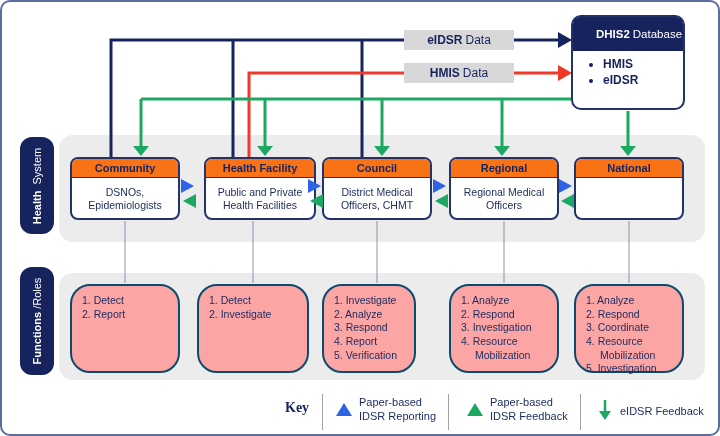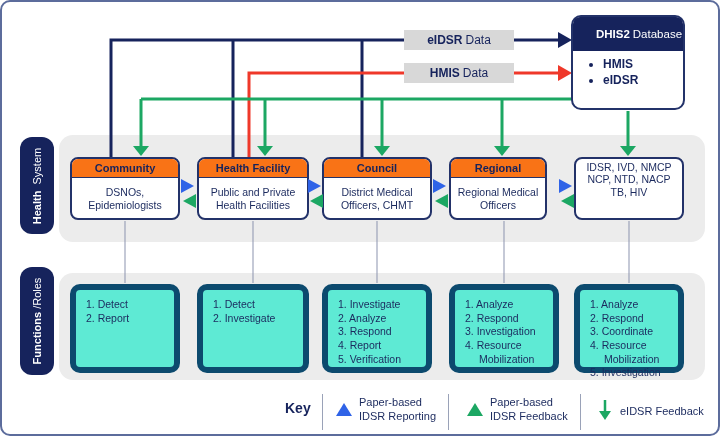--- a/index.html
+++ b/index.html
@@ -41,30 +41,30 @@
   }
   .hs-head{
     height:18px;background:#f97316;border-bottom:1.5px solid #233269;display:flex;
     align-items:center;justify-content:center;font-weight:bold;font-size:11px;color:#16235c;
   }
   .hs-body{
     height:41px;display:flex;align-items:center;justify-content:center;text-align:center;
     font-size:10.5px;line-height:1.2;white-space:pre-line;color:#1b2a5e;
   }
   .fn-box{
-    position:absolute;top:282px;height:89px;background:#5eead4;border:6px solid #0c4a6e;
-    border-radius:10px;box-sizing:border-box;z-index:3;padding:8px 4px 0 10px;
+    position:absolute;top:282px;height:89px;background:#fca5a5;border:2px solid #0c4a6e;
+    border-radius:20px;box-sizing:border-box;z-index:3;padding:8px 4px 0 10px;
   }
   .fn-item{font-size:10.5px;line-height:1.3;padding-left:14px;text-indent:-14px;color:#1b2a5e;}
   .tri{position:absolute;width:0;height:0;z-index:3;}
   .tri-right{border-top:7px solid transparent;border-bottom:7px solid transparent;border-left:13px solid #2f63e7;}
   .tri-left{border-top:7px solid transparent;border-bottom:7px solid transparent;border-right:13px solid #1ca763;}
   .tri-up{border-left:8px solid transparent;border-right:8px solid transparent;border-bottom:13px solid #2f63e7;}
   .tri-up.green{border-bottom-color:#1ca763;}
-  .key-title{position:absolute;left:283px;top:398px;font-size:14px;font-weight:bold;color:#16235c;z-index:3;}
+  .key-title{position:absolute;left:283px;top:398px;font-size:14px;font-weight:bold;color:#16235c;z-index:3;font-family:Liberation Serif, serif;}
   .key-div{position:absolute;top:392px;width:1px;height:36px;background:#9aa2b8;z-index:3;}
   .key-label{position:absolute;font-size:11px;line-height:1.25;white-space:pre-line;color:#1b2a5e;z-index:3;}
   .key-icon{position:absolute;z-index:3;}
 </style>
 </head>
 <body>
 
 <div class="canvas">
 
   <div class="band band1"></div>
@@ -131,59 +131,57 @@
     <span class="txt">
       <b>Functions</b><span>/Roles</span>
     </span>
   </div>
 
   <div class="hs-box" style="left:68px;width:110px">
     <div class="hs-head">Community</div>
     <div class="hs-body">DSNOs,
 Epidemiologists</div>
   </div>
-  <div class="hs-box" style="left:195px;width:112px">
+  <div class="hs-box" style="left:202px;width:112px">
     <div class="hs-head">Health Facility</div>
     <div class="hs-body">Public and Private
 Health Facilities</div>
   </div>
   <div class="hs-box" style="left:320px;width:110px">
     <div class="hs-head">Council</div>
     <div class="hs-body">District Medical
 Officers, CHMT</div>
   </div>
-  <div class="hs-box" style="left:447px;width:98px">
+  <div class="hs-box" style="left:447px;width:110px">
     <div class="hs-head">Regional</div>
     <div class="hs-body">Regional Medical
 Officers</div>
   </div>
   <div class="hs-box" style="left:572px;width:110px">
-    <div class="hs-body">IDSR, IVD, NMCP
-NCP, NTD, NACP
-TB, HIV</div>
+    <div class="hs-head">National</div>
   </div>
 
   <div class="tri tri-right" style="left:179px;top:177px"></div>
   <div class="tri tri-left" style="left:181px;top:192px"></div>
   <div class="tri tri-right" style="left:306px;top:177px"></div>
   <div class="tri tri-left" style="left:308px;top:192px"></div>
   <div class="tri tri-right" style="left:431px;top:177px"></div>
   <div class="tri tri-left" style="left:433px;top:192px"></div>
   <div class="tri tri-right" style="left:557px;top:177px"></div>
   <div class="tri tri-left" style="left:559px;top:192px"></div>
 
   <div class="fn-box" style="left:68px;width:110px">
     <div class="fn-item">1. Detect</div>
     <div class="fn-item">2. Report</div>
   </div>
   <div class="fn-box" style="left:195px;width:112px">
     <div class="fn-item">1. Detect</div>
     <div class="fn-item">2. Investigate</div>
   </div>
-  <div class="fn-box" style="left:320px;width:110px">
+  <div class="fn-box" style="left:320px;width:94px">
     <div class="fn-item">1. Investigate</div>
     <div class="fn-item">2. Analyze</div>
     <div class="fn-item">3. Respond</div>
     <div class="fn-item">4. Report</div>
     <div class="fn-item">5. Verification</div>
   </div>
   <div class="fn-box" style="left:447px;width:110px">
     <div class="fn-item">1. Analyze</div>
     <div class="fn-item">2. Respond</div>
     <div class="fn-item">3. Investigation</div>

